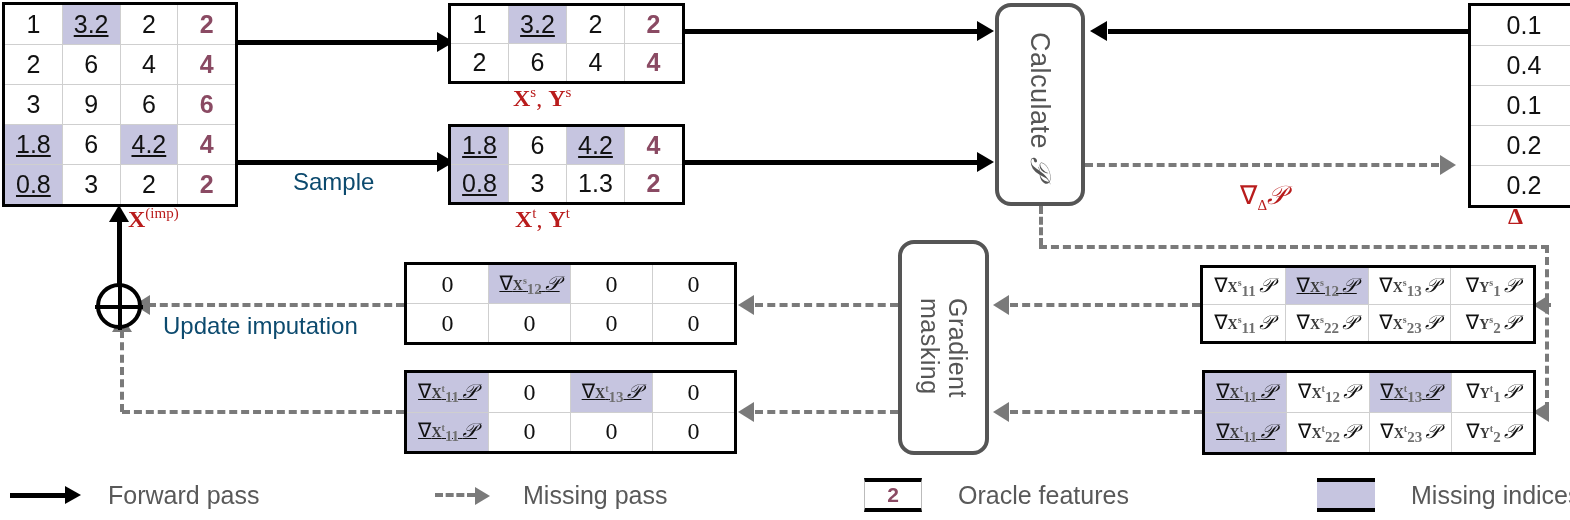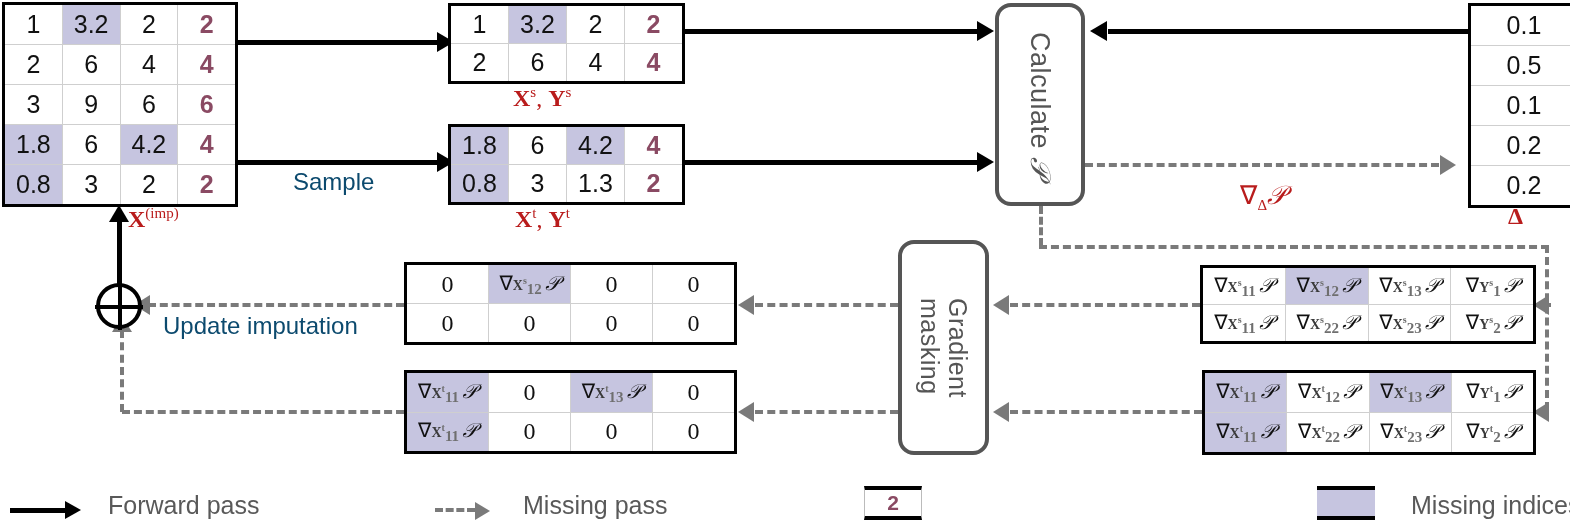--- a/index.html
+++ b/index.html
@@ -7,21 +7,21 @@
   #stage{position:relative;width:1570px;height:520px;overflow:hidden;background:#fff;}
 
   
   .mat{position:absolute;border:3px solid #000;background:#fff;box-sizing:border-box;
        display:flex;flex-direction:column;}
   .mrow{display:flex;flex:1 1 0;}
   .mrow + .mrow{border-top:1px solid #cfcfcf;}
   .cell{flex:1 1 0;display:flex;align-items:center;justify-content:center;
         box-sizing:border-box;color:#111;}
   .cell + .cell{border-left:1px solid #cfcfcf;}
-  .cell.hl{background:#c6c5e0;}
+  .cell.hl{background:#c6c5e0;text-decoration:underline;}
   .cell.oracle{color:#8a4a63;font-weight:bold;}
   .num{font-size:25px;font-family:"Liberation Sans",sans-serif;}
   .grad{font-size:17px;font-family:"Liberation Serif",serif;white-space:nowrap;}
   .grad .nab{font-size:20px;}
   .grad sub{font-size:15px;color:#6f6f6f;}
   .grad .bm{font-weight:bold;color:#3a3a3a;font-size:14px;}
   .grad .sup{font-size:10px;color:#6f6f6f;vertical-align:super;}
   .grad .pcal{font-style:italic;font-size:20px;font-family:"Liberation Serif",serif;}
   .zero{font-size:24px;font-family:"Liberation Serif",serif;}
 
@@ -59,21 +59,21 @@
 
   
   .plusnode{position:absolute;width:46px;height:46px;border:4px solid #000;border-radius:50%;
             background:#fff;box-sizing:border-box;}
   .plusnode:before,.plusnode:after{content:"";position:absolute;background:#000;}
   .plusnode:before{left:-5px;right:-5px;top:18px;height:4px;}
   .plusnode:after{top:-5px;bottom:-5px;left:18px;width:4px;}
 
   
   .legend{position:absolute;left:0;top:470px;width:1570px;height:50px;}
-  .lg-item{position:absolute;display:flex;align-items:flex-end;height:50px;}
+  .lg-item{position:absolute;display:flex;align-items:center;height:50px;}
   .lg-text{color:#595959;font-size:25px;font-family:"Liberation Sans",sans-serif;white-space:nowrap;}
   .lg-swatch{width:58px;height:34px;border-top:4px solid #000;border-bottom:4px solid #000;
              background:#c6c5e0;box-sizing:border-box;}
   .lg-oracle{width:58px;height:34px;border-top:4px solid #000;border-bottom:4px solid #000;
              border-left:1px solid #bbb;border-right:1px solid #bbb;background:#fff;
              display:flex;align-items:center;justify-content:center;
              color:#8a4a63;font-weight:bold;font-size:21px;box-sizing:border-box;}
 </style>
 </head>
 <body>
@@ -240,21 +240,21 @@
   <div class="shead l" style="left:1090px;top:21px;"></div>
 
   <div class="mat" id="mat-delta" style="left:1468px;top:3px;width:112px;height:205px;">
       <div class="mrow">
         <div class="cell">
           <span class="num">0.1</span>
         </div>
       </div>
       <div class="mrow">
         <div class="cell">
-          <span class="num">0.5</span>
+          <span class="num">0.4</span>
         </div>
       </div>
       <div class="mrow">
         <div class="cell">
           <span class="num">0.1</span>
         </div>
       </div>
       <div class="mrow">
         <div class="cell">
           <span class="num">0.2</span>
@@ -445,20 +445,21 @@
     <div class="lg-item" style="left:435px;">
       <span style="position:relative;display:inline-block;width:70px;height:20px;">
         <span style="position:absolute;left:0;top:8px;width:40px;border-top:4px dashed #7a7a7a;"></span>
         <span style="position:absolute;left:40px;top:2px;width:0;height:0;border-top:9px solid transparent;border-bottom:9px solid transparent;border-left:15px solid #7a7a7a;"></span>
       </span>
       <span class="lg-text" style="margin-left:18px;">Missing pass</span>
     </div>
 
     <div class="lg-item" style="left:864px;">
       <span class="lg-oracle">2</span>
+      <span class="lg-text" style="margin-left:36px;">Oracle features</span>
     </div>
 
     <div class="lg-item" style="left:1317px;">
       <span class="lg-swatch"></span>
       <span class="lg-text" style="margin-left:36px;">Missing indices</span>
     </div>
   </div>
 
 </div>
 

